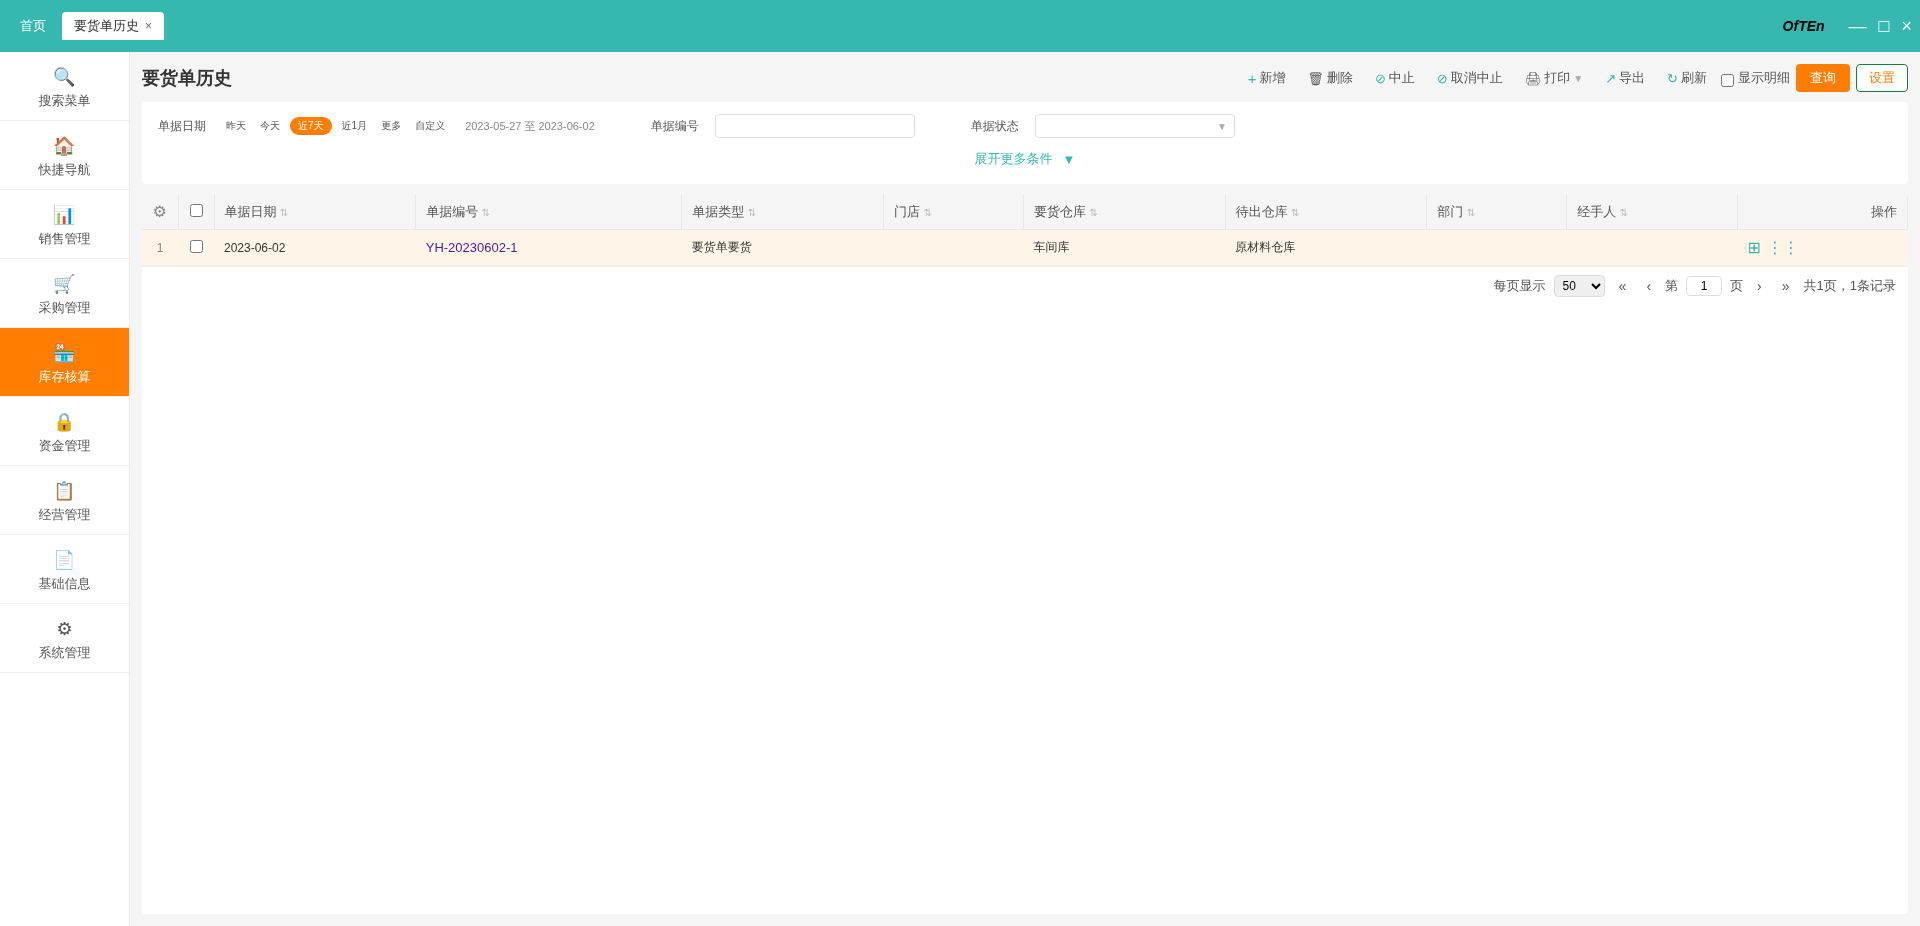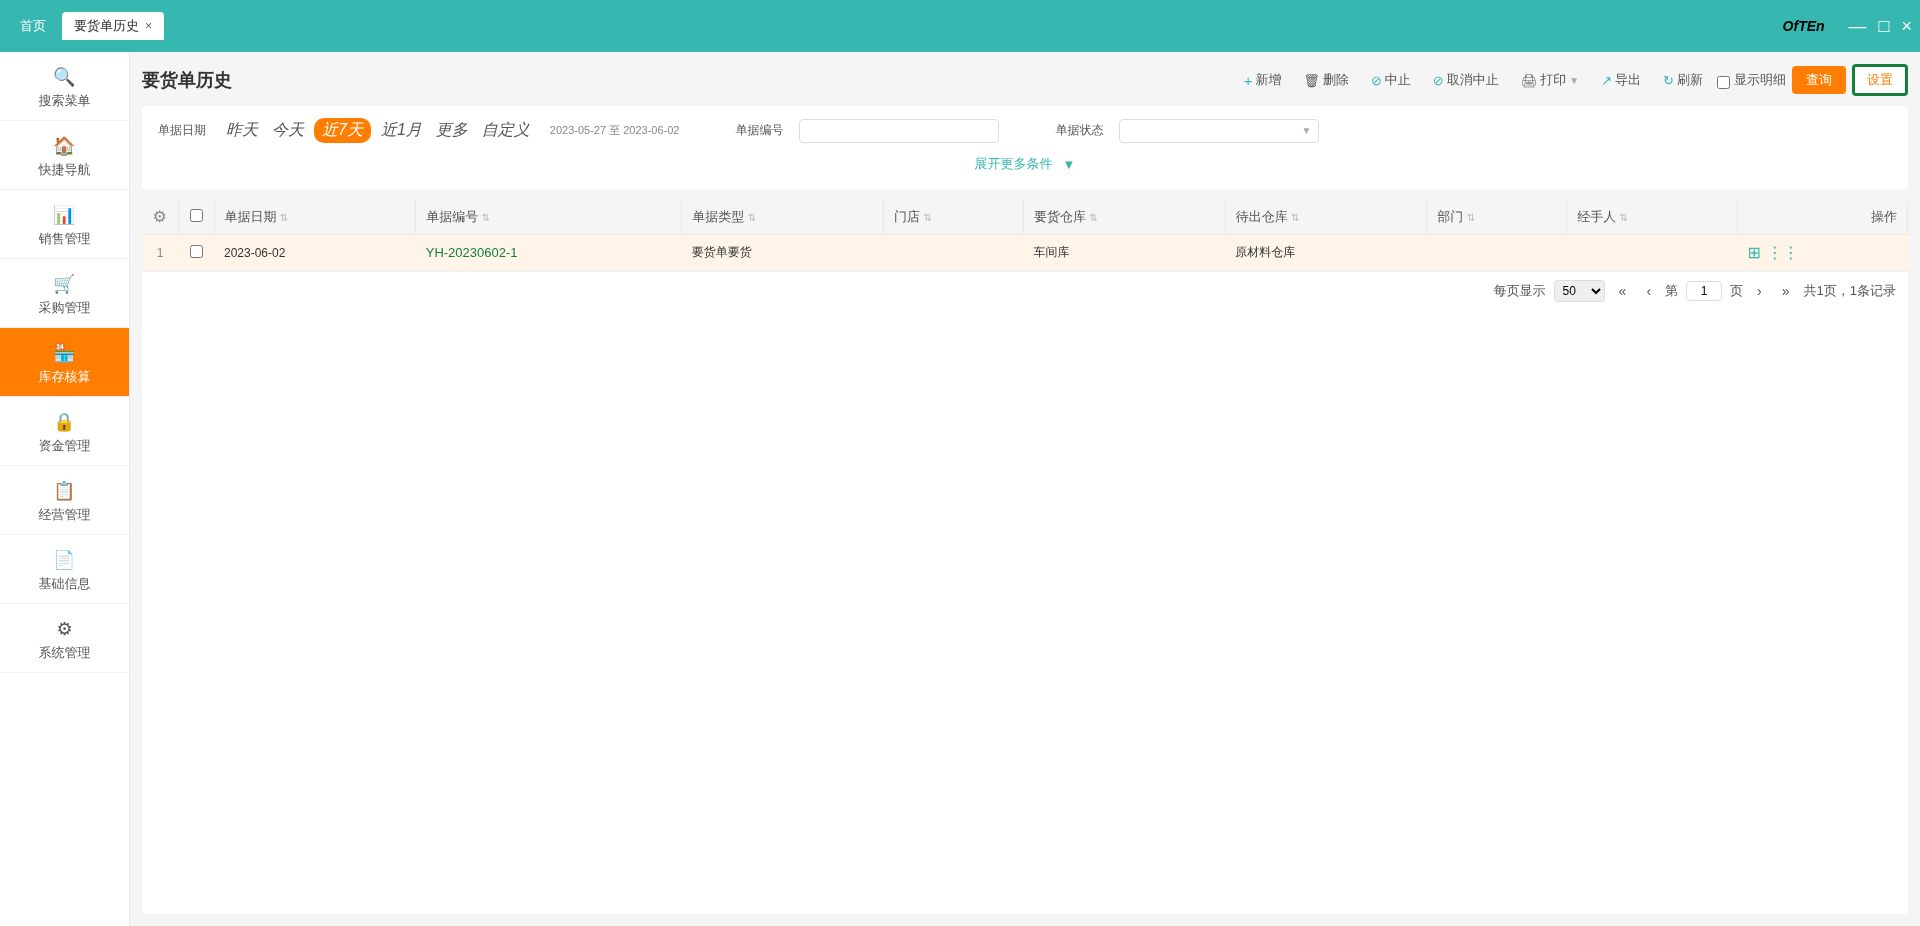--- a/index.html
+++ b/index.html
@@ -114,21 +114,21 @@
       color: white;
       border-radius: 4px;
       padding: 5px 14px;
       border: none;
       cursor: pointer;
       font-size: 13px;
     }
     .btn-setting {
       background: white;
       color: #ff7d00;
-      border: 3px solid #15803d;
+      border: 1px solid #15803d;
       border-radius: 4px;
       padding: 4px 12px;
       cursor: pointer;
       font-size: 13px;
     }
     .display-toggle { display: flex; align-items: flex-end; gap: 4px; font-size: 12px; color: #555; cursor: pointer; }
 
     
     .filter-bar {
       background: white;
@@ -141,23 +141,22 @@
     .filter-row {
       display: flex;
       align-items: center;
       gap: 16px;
     }
     .filter-label { color: #555; font-size: 12px; white-space: nowrap; }
     .date-shortcuts { display: flex; gap: 6px; align-items: center; }
     .date-shortcut {
       cursor: pointer;
       color: #555;
-      font-size: 16px;
+      font-size: 10px;
       padding: 2px 4px;
-      font-style: italic;
     }
     .date-shortcut.active {
       background: #ff7d00;
       color: white;
       border-radius: 10px;
       padding: 2px 8px;
     }
     .date-range { color: #888; font-size: 11px; }
     .filter-input {
       border: 1px solid #ddd;
@@ -235,21 +234,21 @@
     .data-table td {
       padding: 8px 10px;
       border-bottom: 1px solid #f0f0f0;
       color: #333;
       font-size: 12px;
       white-space: nowrap;
     }
     .data-table td:first-child { text-align: center; color: #888; }
     .data-table td:nth-child(2) { text-align: center; }
     .data-table tbody tr.highlighted { background: #fff4e8; }
-    .doc-link { color: #15803d; text-decoration: none; cursor: pointer; }
+    .doc-link { color: #4c1d95; text-decoration: none; cursor: pointer; }
 
     
     .action-icons { display: flex; gap: 6px; align-items: center; }
     .action-icon { font-size: 16px; cursor: pointer; color: #36b8b0; }
 
     
     .summary-bar {
       background: #fffbf5;
       border-top: 1px solid #f0e8d8;
       padding: 8px 16px;

